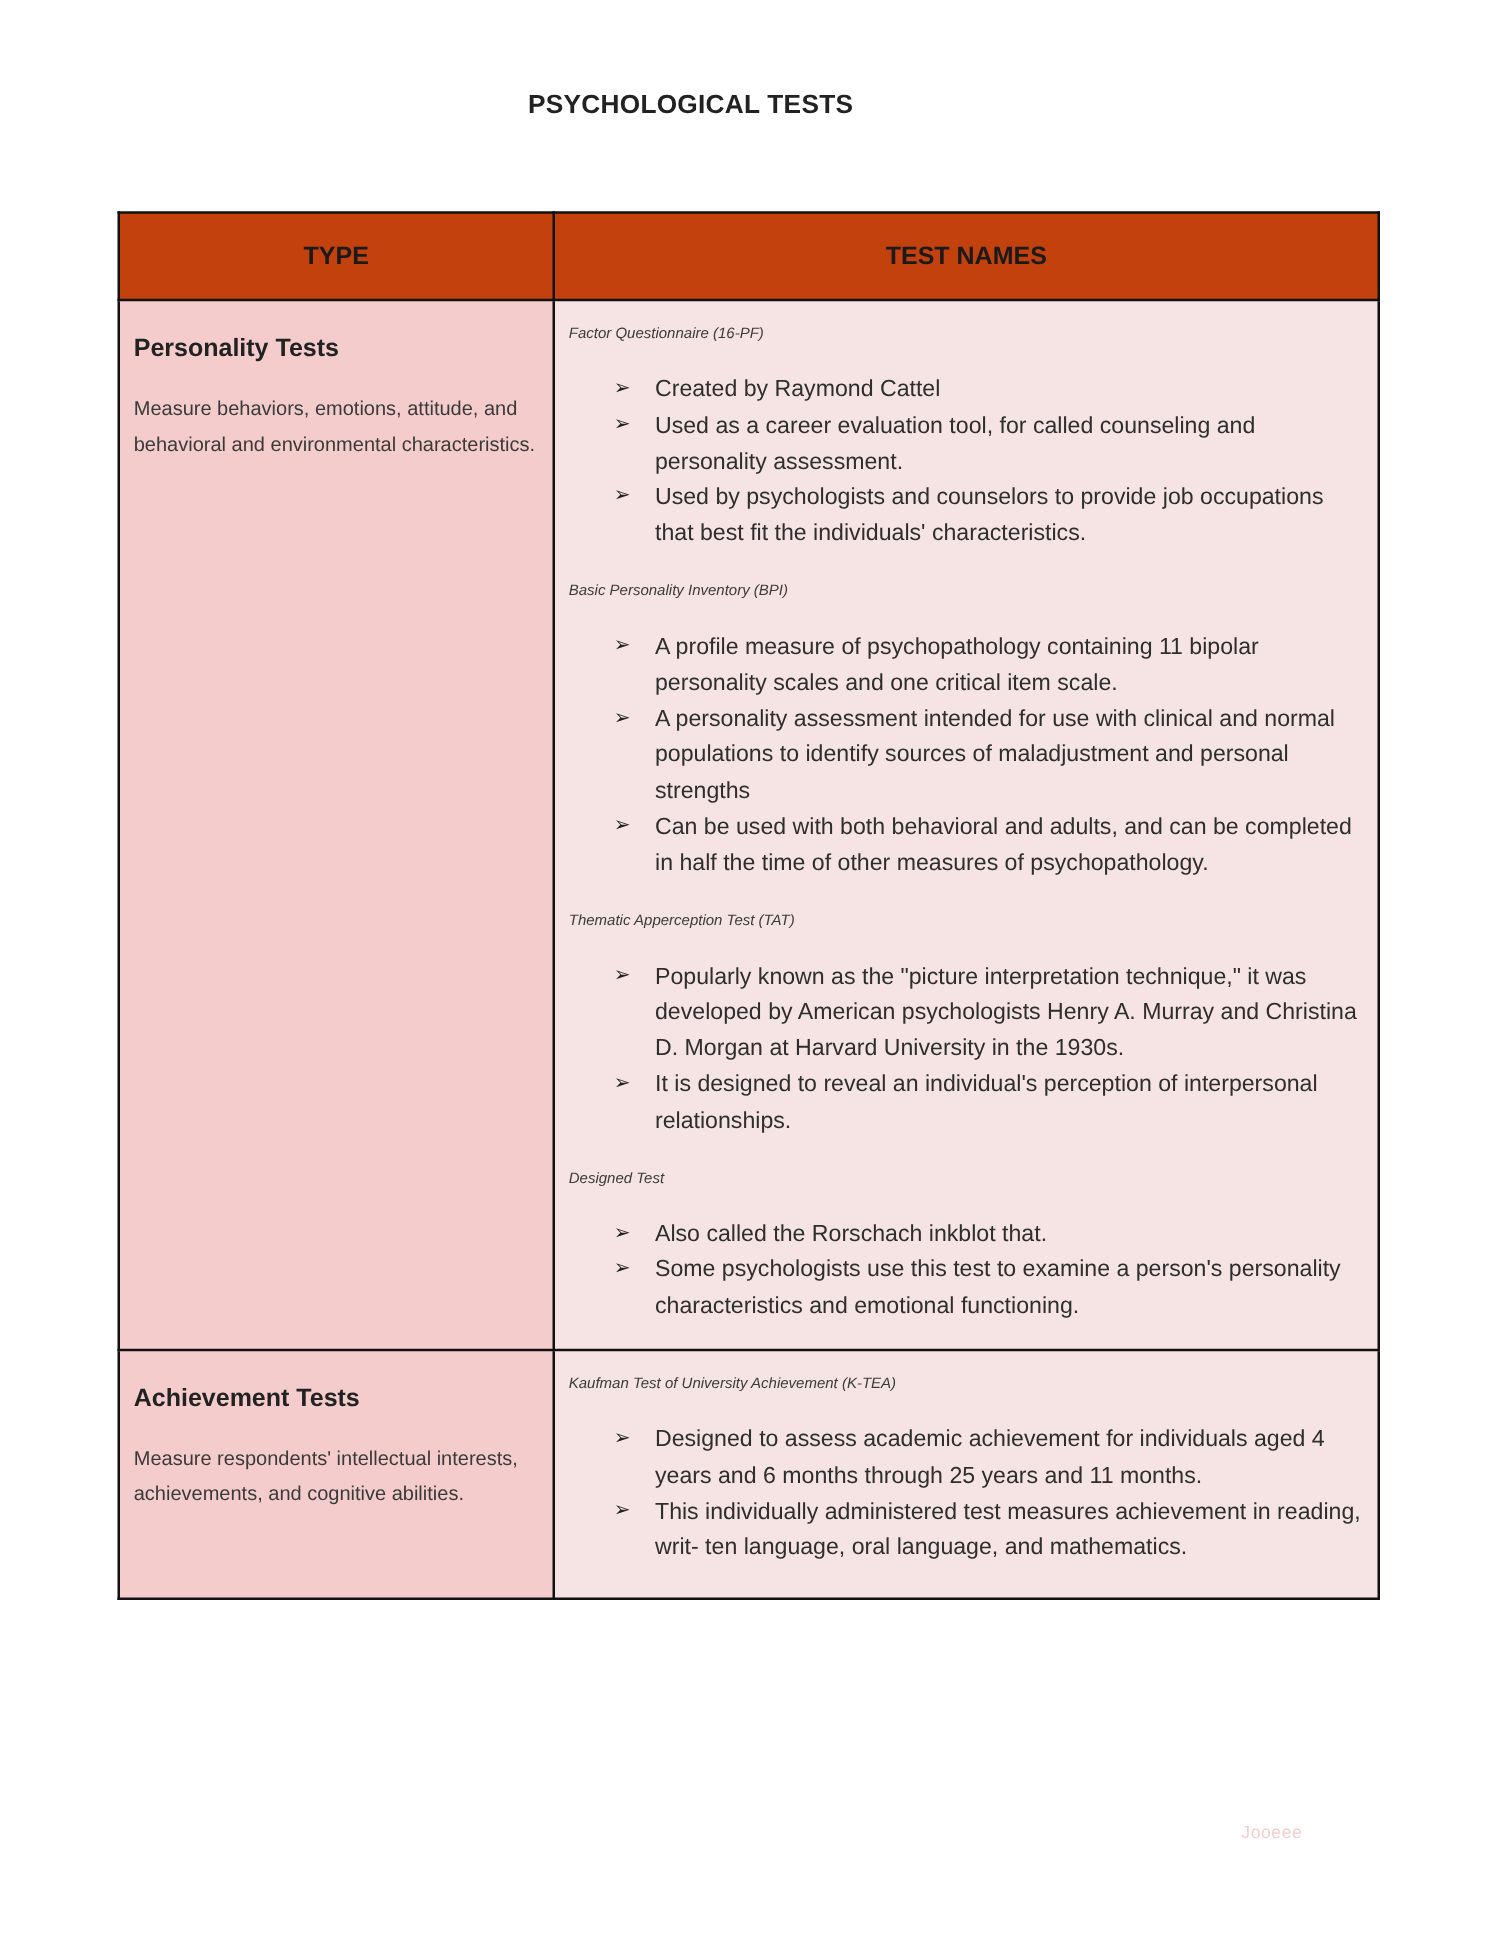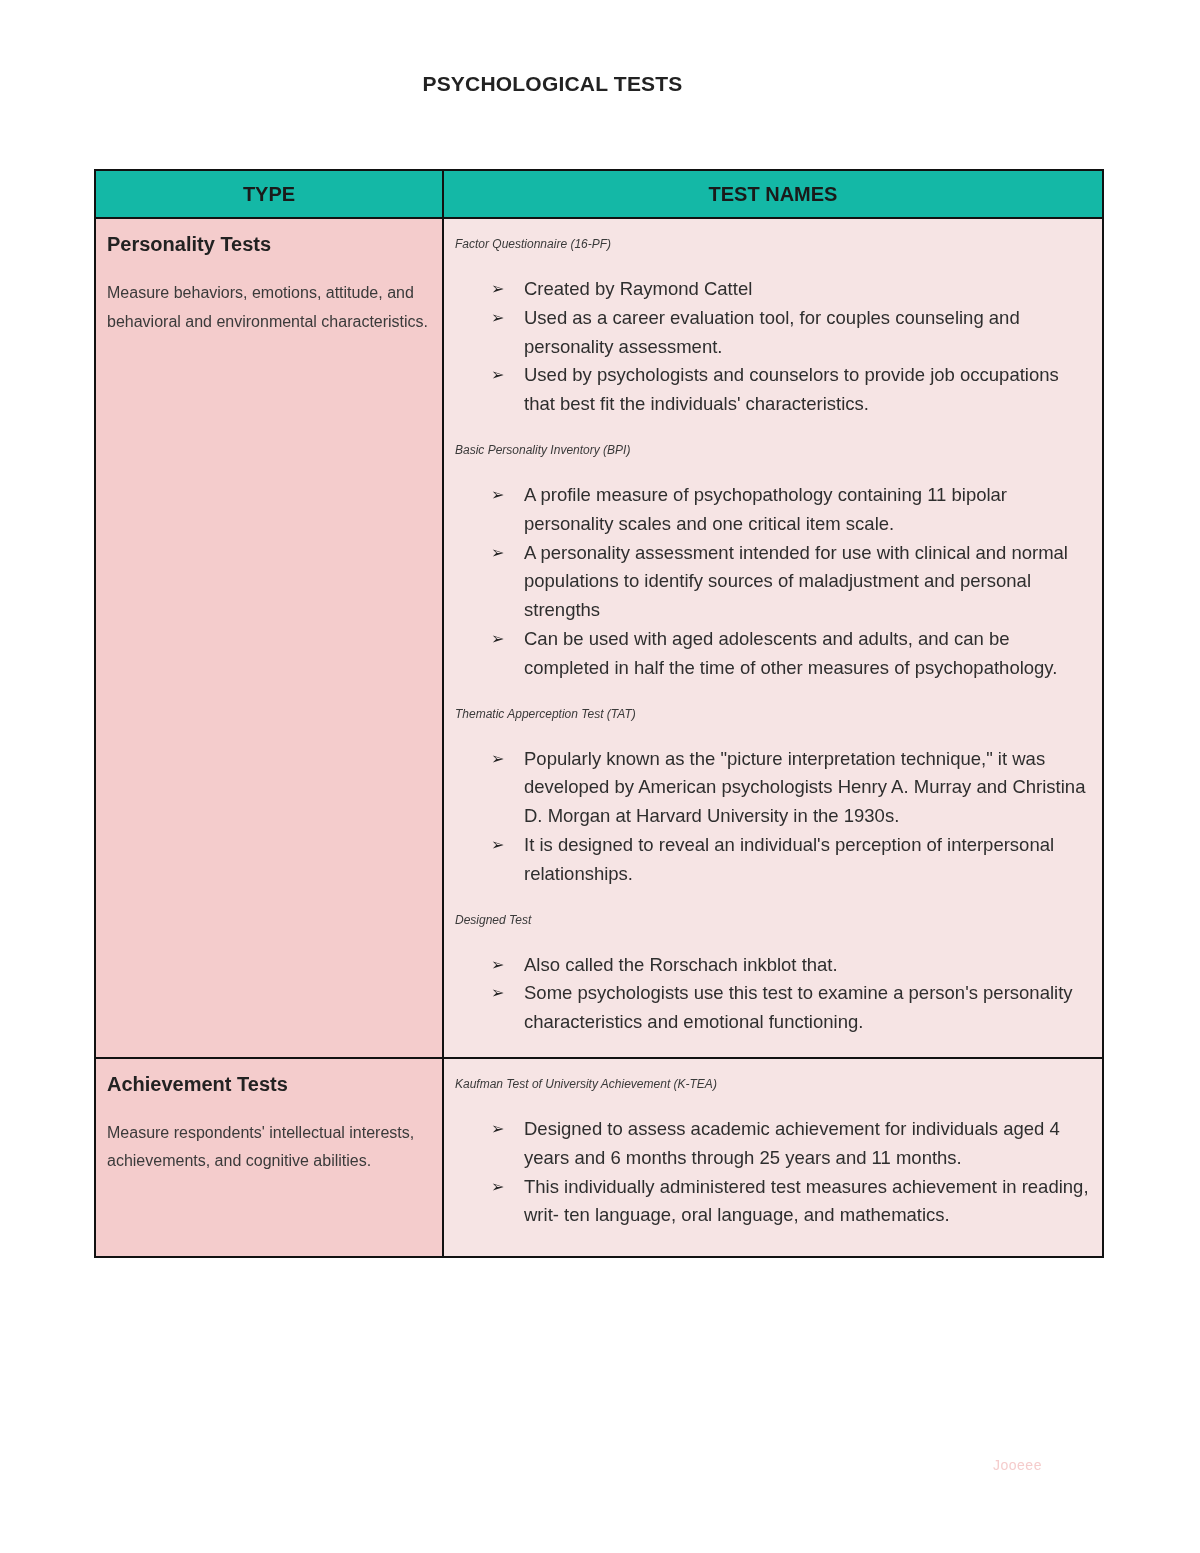--- a/index.html
+++ b/index.html
@@ -13,26 +13,26 @@
       letter-spacing: 0.2px;
     }
     table.tests {
       position: absolute; top: 169px; left: 94px; width: 1008px;
       border-collapse: collapse; table-layout: fixed;
     }
     table.tests th, table.tests td {
       border: 2px solid #111111; vertical-align: top;
     }
     table.tests th {
-      background: #14b8a6; height: 46px; font-size: 20px; font-weight: bold;
-      color: #1a1a1a; text-align: center; vertical-align: middle; padding: 0;
+      background: #c2410c; height: 46px; font-size: 20px; font-weight: bold;
+      color: #1a1a1a; text-align: center; vertical-align: middle; padding: 11px;
     }
     col.c-type { width: 348px; }
     col.c-names { width: 660px; }
-    td.type-cell { background: #f4cccc; padding: 12px 10px 10px 11px; }
+    td.type-cell { background: #f4cccc; padding: 25px 10px 10px 11px; }
     td.names-cell { background: #f6e4e4; padding: 12px 12px 20px 11px; }
     .type-title { font-weight: bold; font-size: 20px; color: #222; margin: 0 0 22px 0; line-height: 26px; }
     .type-desc { font-size: 16px; line-height: 28.5px; color: #3a3a3a; }
     .test-name { font-style: italic; font-size: 12px; line-height: 26px; color: #3a3a3a; margin: 0 0 18px 0; }
     ul.bullets { list-style: none; margin: 0 0 18px 0; padding: 0 0 0 36px; }
     ul.bullets li { position: relative; padding-left: 33px; font-size: 18.5px; line-height: 28.8px; color: #2e2e2e; }
     ul.bullets li .arrow { position: absolute; left: 0; top: 0; font-size: 16px; color: #222; }
     .test-block:last-child ul.bullets { margin-bottom: 0; }
     .watermark {
       position: absolute; top: 1457px; left: 993px; font-size: 14px; color: #f5cccc;
@@ -60,30 +60,30 @@
     <tr>
       <td class="type-cell">
         <div class="type-title">Personality Tests</div>
         <div class="type-desc">Measure behaviors, emotions, attitude, and behavioral and environmental characteristics.</div>
       </td>
       <td class="names-cell">
         <div class="test-block">
           <div class="test-name">Factor Questionnaire (16-PF)</div>
           <ul class="bullets">
             <li><span class="arrow">➢</span><span>Created by Raymond Cattel</span></li>
-            <li><span class="arrow">➢</span><span>Used as a career evaluation tool, for couples counseling and personality assessment.</span></li>
+            <li><span class="arrow">➢</span><span>Used as a career evaluation tool, for called counseling and personality assessment.</span></li>
             <li><span class="arrow">➢</span><span>Used by psychologists and counselors to provide job occupations that best fit the individuals' characteristics.</span></li>
           </ul>
         </div>
         <div class="test-block">
           <div class="test-name">Basic Personality Inventory (BPI)</div>
           <ul class="bullets">
             <li><span class="arrow">➢</span><span>A profile measure of psychopathology containing 11 bipolar personality scales and one critical item scale.</span></li>
             <li><span class="arrow">➢</span><span>A personality assessment intended for use with clinical and normal populations to identify sources of maladjustment and personal strengths</span></li>
-            <li><span class="arrow">➢</span><span>Can be used with aged adolescents and adults, and can be completed in half the time of other measures of psychopathology.</span></li>
+            <li><span class="arrow">➢</span><span>Can be used with both behavioral and adults, and can be completed in half the time of other measures of psychopathology.</span></li>
           </ul>
         </div>
         <div class="test-block">
           <div class="test-name">Thematic Apperception Test (TAT)</div>
           <ul class="bullets">
             <li><span class="arrow">➢</span><span>Popularly known as the "picture interpretation technique," it was developed by American psychologists Henry A. Murray and Christina D. Morgan at Harvard University in the 1930s.</span></li>
             <li><span class="arrow">➢</span><span>It is designed to reveal an individual's perception of interpersonal relationships.</span></li>
           </ul>
         </div>
         <div class="test-block">

